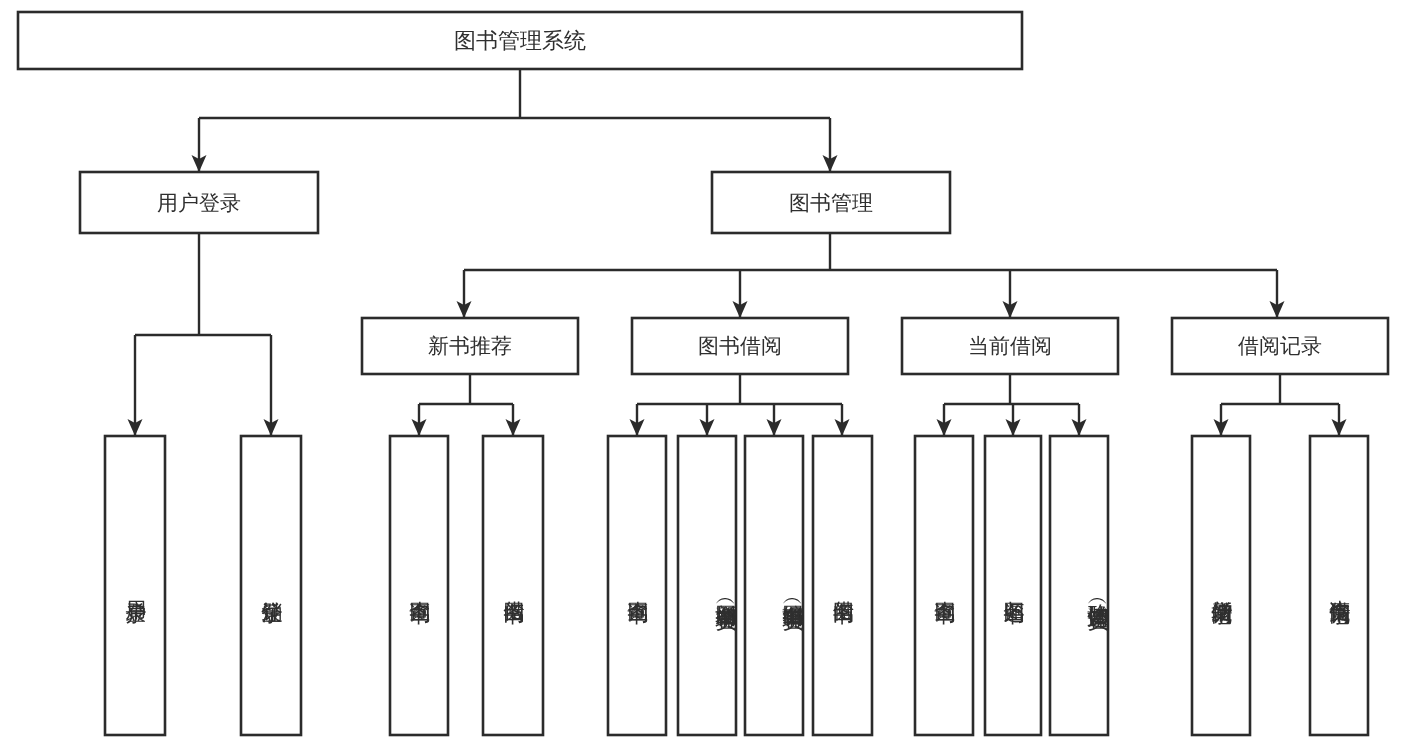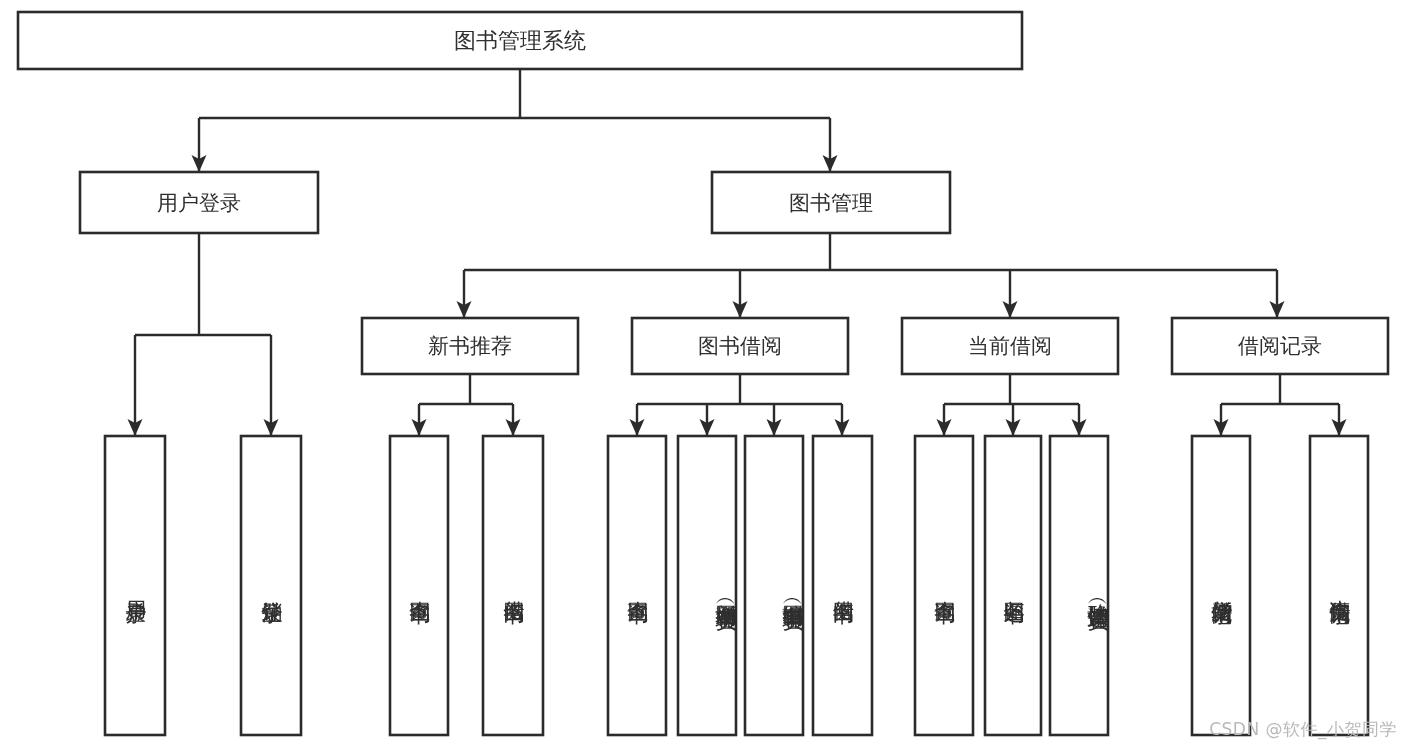--- a/index.html
+++ b/index.html
@@ -199,14 +199,13 @@
       <div class="leaf-label-wrap" style="left: 678px; top: 442px; width: 58px; height: 299px;">新增图书（管理员）</div>
       <div class="leaf-label-wrap" style="left: 745px; top: 442px; width: 58px; height: 299px;">编辑图书（管理员）</div>
       <div class="leaf-label-wrap centered" style="left: 813px; top: 436px; width: 59px; height: 299px;">借阅图书</div>
       <div class="leaf-label-wrap centered" style="left: 915px; top: 436px; width: 58px; height: 299px;">查询图书</div>
       <div class="leaf-label-wrap centered" style="left: 985px; top: 436px; width: 56px; height: 299px;">归还图书</div>
       <div class="leaf-label-wrap" style="left: 1050px; top: 442px; width: 58px; height: 299px;">确认归还（管理员）</div>
       <div class="leaf-label-wrap centered" style="left: 1192px; top: 436px; width: 58px; height: 299px;">新增借阅记录</div>
       <div class="leaf-label-wrap centered" style="left: 1310px; top: 436px; width: 58px; height: 299px;">查询借阅记录</div>
     </div>
 
-  <div class="watermark">CSDN @软件_小贺同学</div>
 </div>
 
 </body></html>

